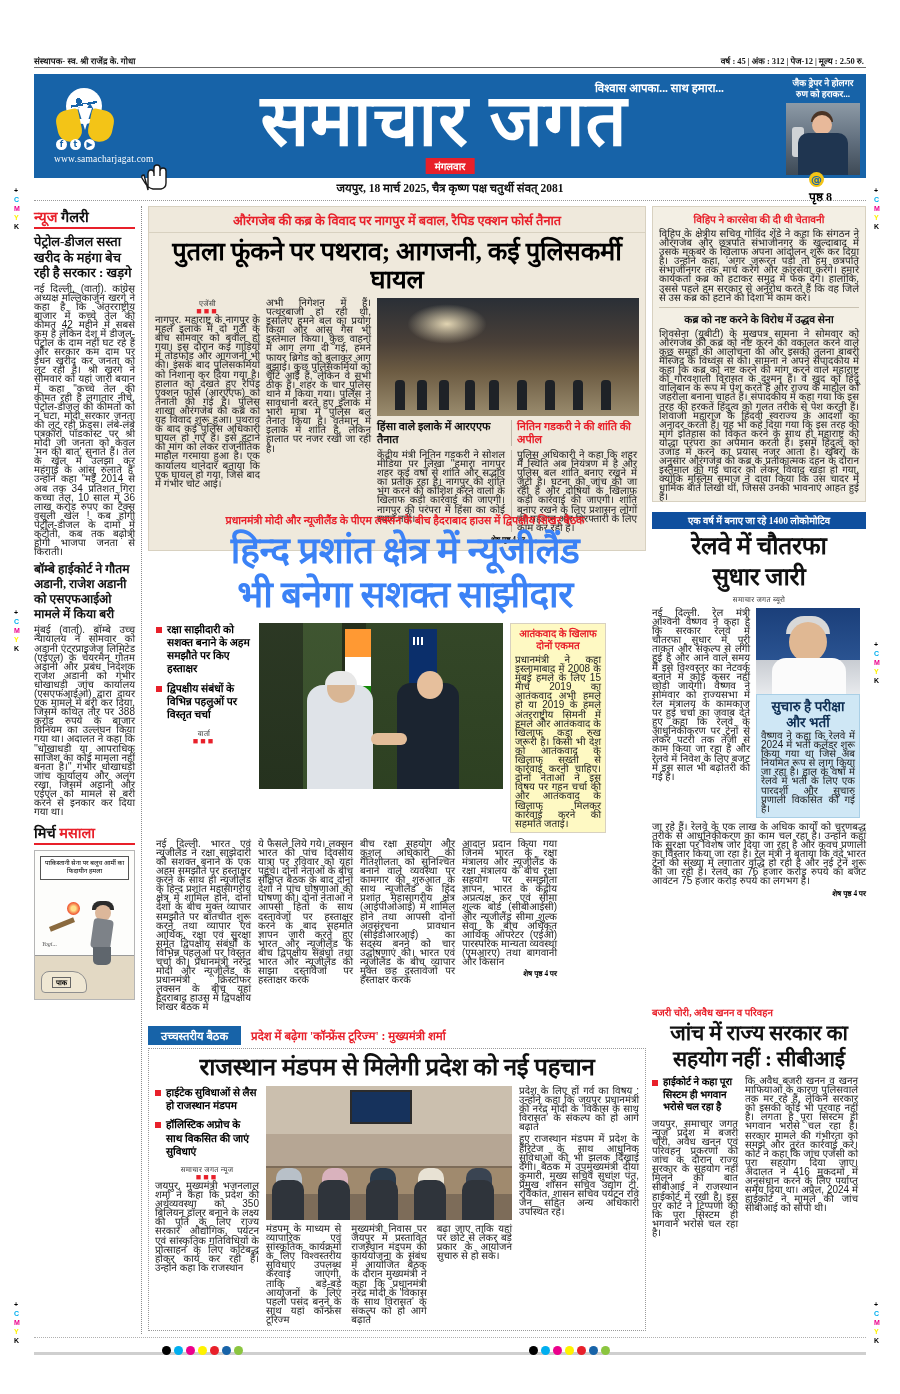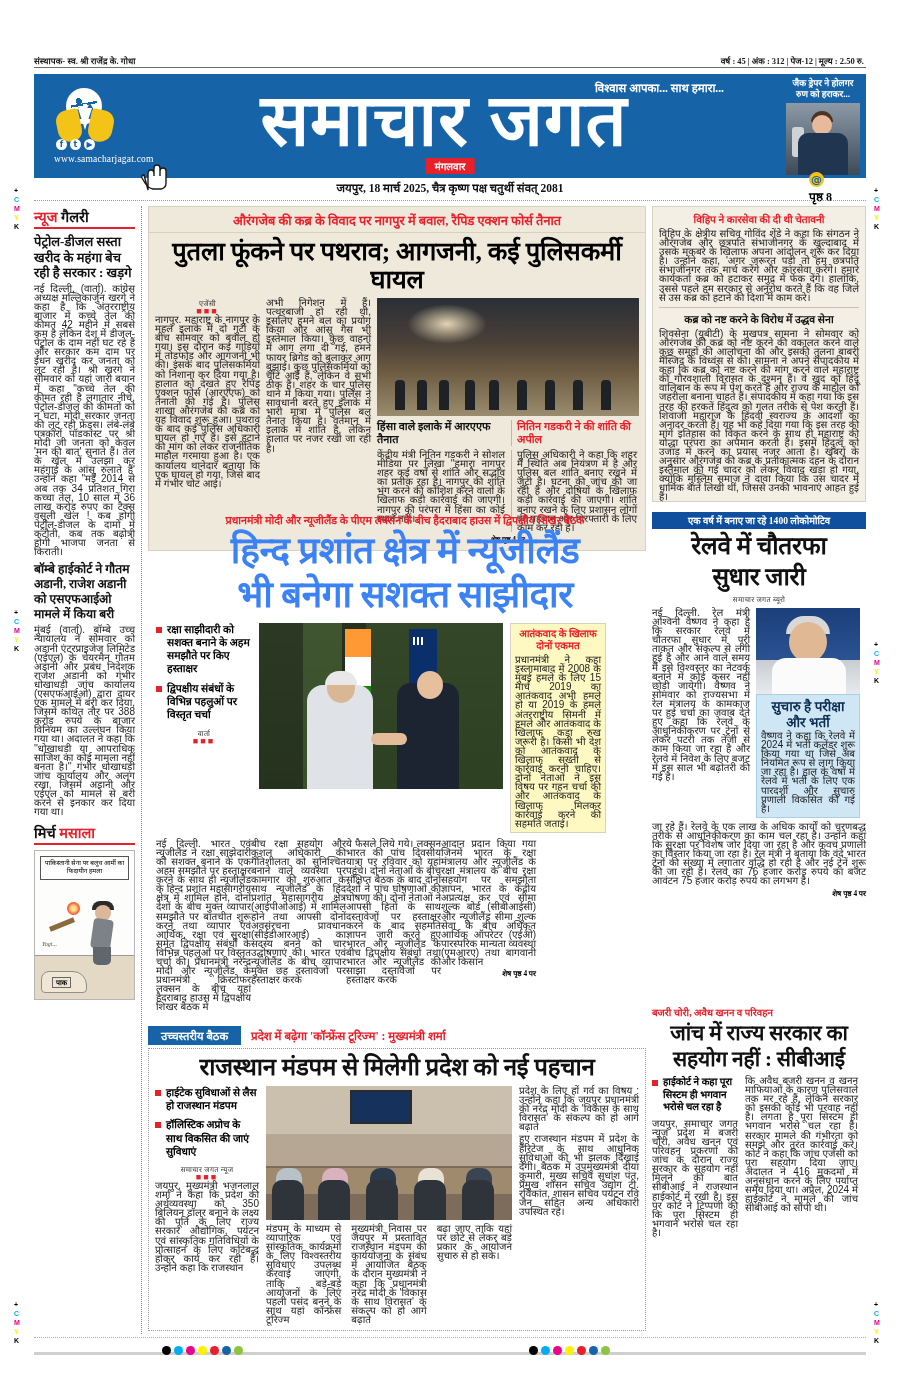--- a/index.html
+++ b/index.html
@@ -194,21 +194,21 @@
   .modi-photo .p2 { position:absolute; right:44px; bottom:0; width:62px; height:106px;
         background:#1b2430; border-radius:14px 14px 0 0; }
   .modi-photo .p2h { position:absolute; right:60px; bottom:90px; width:26px; height:28px;
         border-radius:50%; background:#e6bf9c; }
   .modi-photo .hands2 { position:absolute; left:112px; bottom:44px; width:36px; height:12px;
         background:#e3bd99; border-radius:6px; }
   .modi-cap { width:96px; }
   .modi-cap .box { background:#fef9c3; border:1px solid #d8d1c0; padding:4px; }
   .modi-cap .ttl { color:#E8202A; font-weight:bold; font-size:10px; line-height:12px;
                    text-align:center; margin-bottom:3px; }
-  .modi-cols { display:flex; margin-top:6px; }
+  .modi-cols { display:flex; gap:7px; margin-top:6px; }
   .modi-cols .c { width:95px; }
 
   
   .rail { position:absolute; left:652px; top:512px; width:214px; height:508px; }
   .rail-kicker { background:#0F4F9E; color:#fff; font-weight:bold; font-size:9.6px;
                  text-align:center; padding:2px 0; }
   .rail-head { font-size:24.5px; line-height:28px; font-weight:bold; color:#111;
                text-align:center; margin-top:3px; letter-spacing:-.3px; }
   .rail-mid { display:flex; gap:6px; margin-top:4px; }
   .rail-text { width:98px; }
@@ -484,22 +484,22 @@
       </div>
       <div class="modi-cap">
         <div class="box">
           <div class="ttl">आतंकवाद के खिलाफ दोनों एकमत</div>
           <div class="body-txt">प्रधानमंत्री ने कहा इस्लामाबाद में 2008 के मुंबई हमले के लिए 15 मार्च 2019 का आतंकवाद अभी हमले हो या 2019 के हमले अंतरराष्ट्रीय सिमनी में हमले और आतंकवाद के खिलाफ कड़ा रुख जरूरी है। किसी भी देश को आतंकवाद के खिलाफ सख्ती से कार्रवाई करनी चाहिए। दोनों नेताओं ने इस विषय पर गहन चर्चा की और आतंकवाद के खिलाफ मिलकर कार्रवाई करने की सहमति जताई।</div>
         </div>
       </div>
     </div>
     <div class="modi-cols">
       <div class="c body-txt">नई दिल्ली. भारत एवं न्यूजीलैंड ने रक्षा साझेदारी को सशक्त बनाने के एक अहम समझौते पर हस्ताक्षर करने के साथ ही न्यूजीलैंड के हिन्द प्रशांत महासागरीय क्षेत्र में शामिल होने, दोनों देशों के बीच मुक्त व्यापार समझौते पर बातचीत शुरू करने तथा व्यापार एवं आर्थिक, रक्षा एवं सुरक्षा समेत द्विपक्षीय संबंधों के विभिन्न पहलुओं पर विस्तृत चर्चा की। प्रधानमंत्री नरेन्द्र मोदी और न्यूजीलैंड के प्रधानमंत्री क्रिस्टोफर लक्सन के बीच यहां हैदराबाद हाउस में द्विपक्षीय शिखर बैठक में</div>
+      <div class="c body-txt">ये फैसले लिये गये। लक्सन भारत की पांच दिवसीय यात्रा पर रविवार को यहां पहुंचे। दोनों नेताओं के बीच संक्षिप्त बैठक के बाद दोनों देशों ने पांच घोषणाओं की घोषणा की। दोनों नेताओं ने आपसी हितों के साथ दस्तावेजों पर हस्ताक्षर करने के बाद सहमति ज्ञापन जारी करते हुए भारत और न्यूजीलैंड के बीच द्विपक्षीय संबंधों तथा भारत और न्यूजीलैंड की साझा दस्तावेजों पर हस्ताक्षर करके</div>
       <div class="c body-txt">बीच रक्षा सहयोग और कुशल अधिकारी की गतिशीलता को सुनिश्चित बनाने वाले व्यवस्था पर कामगार की शुरुआत के साथ न्यूजीलैंड के हिंद प्रशांत महासागरीय क्षेत्र (आईपीओआई) में शामिल होने तथा आपसी दोनों अवसंरचना प्रावधान (सीईडीआरआई) का सदस्य बनने को चार उद्घोषणाएं की। भारत एवं न्यूजीलैंड के बीच व्यापार मुक्त छह दस्तावेजों पर हस्ताक्षर करके</div>
-      <div class="c body-txt">ये फैसले लिये गये। लक्सन भारत की पांच दिवसीय यात्रा पर रविवार को यहां पहुंचे। दोनों नेताओं के बीच संक्षिप्त बैठक के बाद दोनों देशों ने पांच घोषणाओं की घोषणा की। दोनों नेताओं ने आपसी हितों के साथ दस्तावेजों पर हस्ताक्षर करने के बाद सहमति ज्ञापन जारी करते हुए भारत और न्यूजीलैंड के बीच द्विपक्षीय संबंधों तथा भारत और न्यूजीलैंड की साझा दस्तावेजों पर हस्ताक्षर करके</div>
       <div class="c">
         <div class="body-txt">आदान प्रदान किया गया जिनमें भारत के रक्षा मंत्रालय और न्यूजीलैंड के रक्षा मंत्रालय के बीच रक्षा सहयोग पर समझौता ज्ञापन, भारत के केंद्रीय अप्रत्यक्ष कर एवं सीमा शुल्क बोर्ड (सीबीआईसी) और न्यूजीलैंड सीमा शुल्क सेवा के बीच अधिकृत आर्थिक ऑपरेटर (एईओ) पारस्परिक मान्यता व्यवस्था (एमआरए) तथा बागवानी और किसान</div>
         <div class="cont" style="text-align:right; margin-top:2px;">शेष पृष्ठ 4 पर</div>
       </div>
     </div>
   </div>
 
   <div class="rail">
     <div class="rail-kicker">एक वर्ष में बनाए जा रहे 1400 लोकोमोटिव</div>
     <div class="rail-head">रेलवे में चौतरफा</div>

